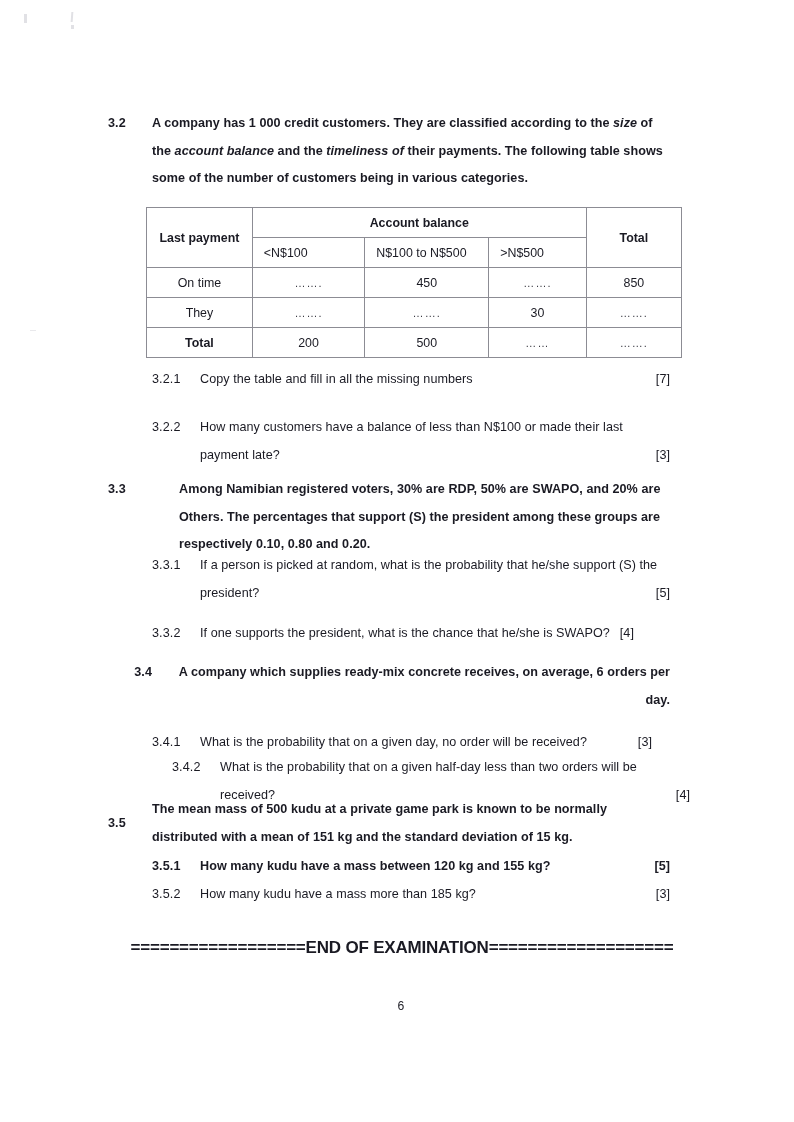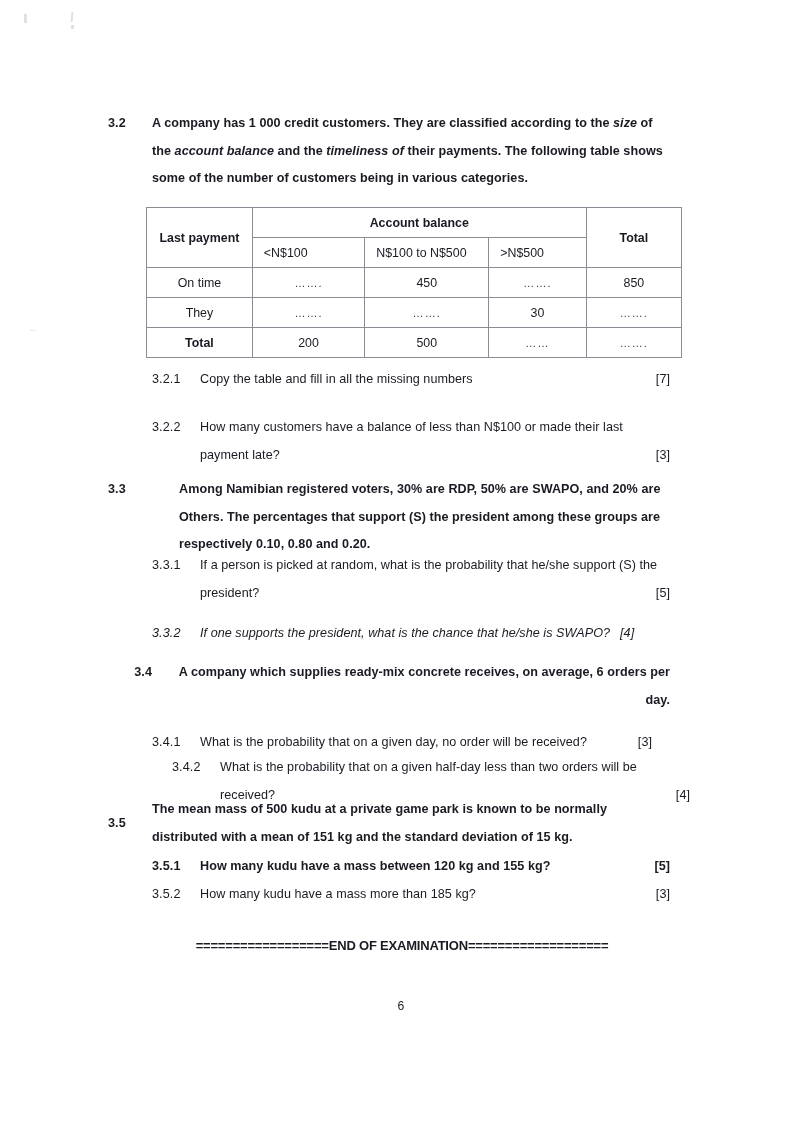--- a/index.html
+++ b/index.html
@@ -115,21 +115,21 @@
   .col-c     { width: 91px;  }
   .col-total { width: 103px; }
 
   
   #end-of-exam {
     position: absolute;
     left: 0;
     top: 938px;
     width: 794px;
     text-align: center;
-    font-size: 13px;
+    font-size: 17px;
     font-weight: bold;
     letter-spacing: -0.2px;
     padding-left: 10px;
     box-sizing: border-box;
   }
   #page-number {
     position: absolute;
     left: 0;
     top: 999px;
     width: 794px;
@@ -215,21 +215,21 @@
     <div class="qbody">Among Namibian registered voters, 30% are RDP, 50% are SWAPO, and 20% are Others. The percentages that support (S) the president among these groups are respectively 0.10, 0.80 and 0.20.</div>
   </div>
 
   <div class="qrow lvl2" style="top:552px;">
     <div class="qnum">3.3.1</div>
     <div class="qbody">
       <p><span>If a person is picked at random, what is the probability that he/she support (S) the president?</span><span class="mark" style="top:27.5px;">[5]</span></p>
     </div>
   </div>
 
-  <div class="qrow lvl2" style="top:620px;font-style:italic;">
+  <div class="qrow lvl2" style="top:620px;">
     <div class="qnum">3.3.2</div>
     <div class="qbody">
       <p><span>If one supports the president, what is the chance that he/she is SWAPO?</span><span class="mark-inline">[4]</span></p>
     </div>
   </div>
 
   <div class="qrow lvl1" style="top:659px;text-align:right;">
     <div class="qnum">3.4</div>
     <div class="qbody">A company which supplies ready-mix concrete receives, on average, 6 orders per day.</div>
   </div>

